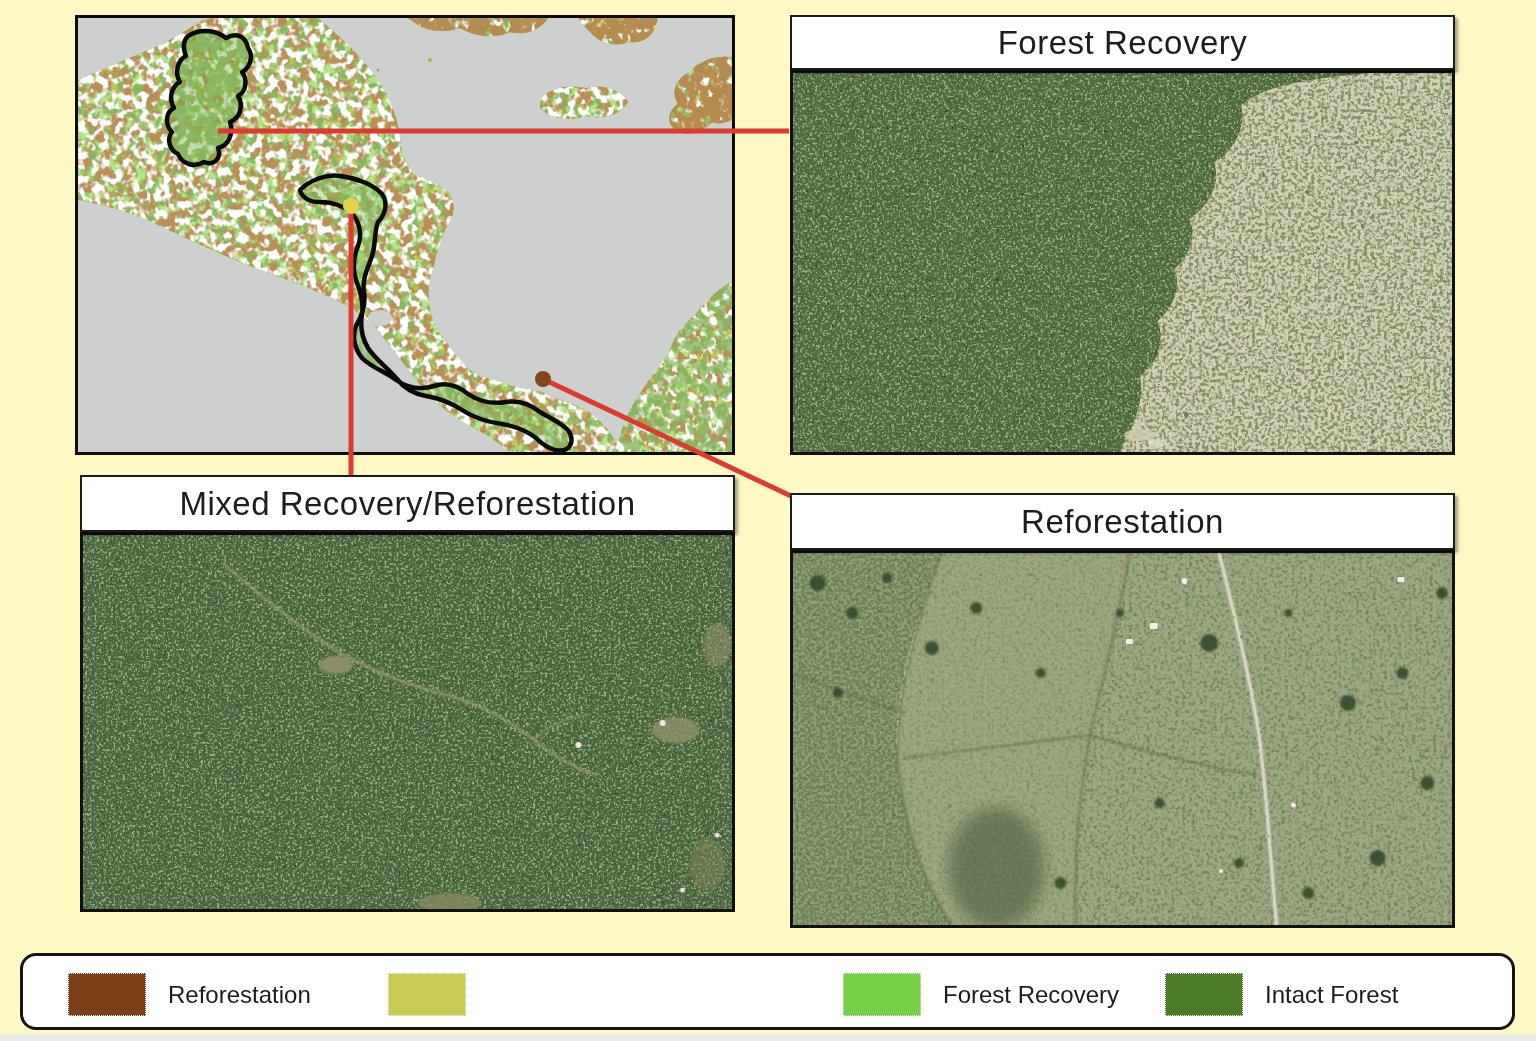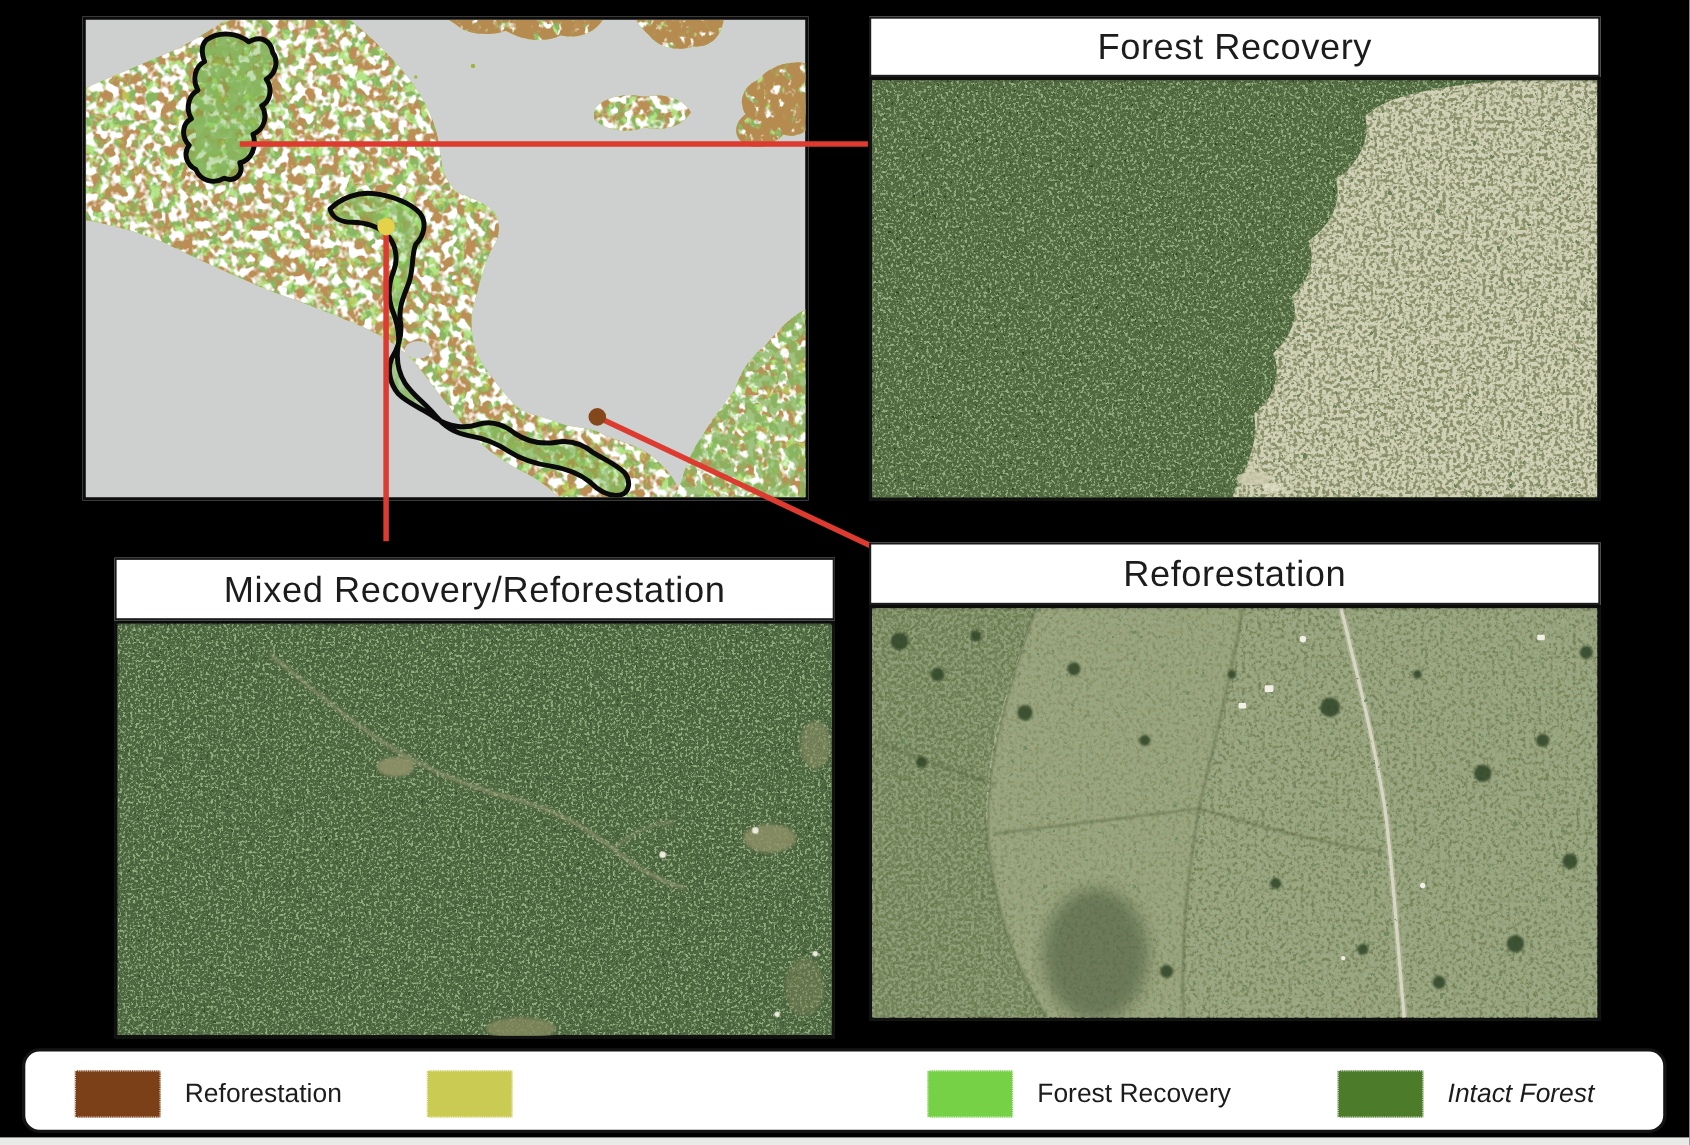--- a/index.html
+++ b/index.html
@@ -1,48 +1,48 @@
 <!DOCTYPE html>
 <html><head>
 <meta charset="utf-8">
 <style>
   html,body{margin:0;padding:0;background:#ffffff;}
-  .stage{position:relative;width:1536px;height:1041px;background:#000000;overflow:hidden;
+  .stage{position:relative;width:1536px;height:1041px;background:#fef9c3;overflow:hidden;
          font-family:"Liberation Sans", sans-serif;color:#1d1d1d;}
   .panel{position:absolute;z-index:3;}
   .img-frame{border:3px solid #111;background:#203018;line-height:0;}
   .title-box{background:#fff;border:2px solid #1b1b1b;box-shadow:3px 3px 3px rgba(0,0,0,0.35);
              display:flex;align-items:center;justify-content:center;
              font-size:33px;letter-spacing:0.5px;color:#1c1c1c;position:relative;z-index:4;}
   #map-panel{position:absolute;left:75px;top:15px;width:660px;height:440px;z-index:1;
              border:3px solid #0c0c0c;box-sizing:border-box;background:#CDD0CE;line-height:0;}
   #connector-overlay{position:absolute;left:0;top:0;width:1536px;height:1041px;z-index:2;pointer-events:none;}
   
   #panel-forest{left:790px;top:15px;width:665px;}
   #panel-forest .title-box{height:51px;}
   #panel-forest .img-frame{height:379px;}
   
-  #panel-mixed{left:80px;top:507px;width:655px;margin-left:24px;}
+  #panel-mixed{left:80px;top:475px;width:655px;}
   #panel-mixed .title-box{height:53px;}
   #panel-mixed .img-frame{height:374px;}
   
   #panel-refo{left:790px;top:493px;width:665px;}
   #panel-refo .title-box{height:53px;}
   #panel-refo .img-frame{height:372px;}
   svg.fill{width:100%;height:100%;}
   
   #legend{position:absolute;left:20px;top:953px;width:1495px;height:77px;box-sizing:border-box;
           background:#fff;border:3px solid #141414;border-radius:16px;z-index:3;}
   .legend-item{position:absolute;top:0;height:77px;display:flex;align-items:center;}
   .swatch{width:78px;height:43px;flex:0 0 78px;border:1px dotted rgba(255,255,255,0.9);box-sizing:border-box;}
   .legend-label{font-size:24px;line-height:1.15;margin-left:22px;color:#1c1c1c;}
   #legend-item-0{left:45px;}
   #legend-item-1{left:365px;width:360px;}
   #legend-item-2{left:820px;}
-  #legend-item-3{left:1193px;font-style:italic;}
+  #legend-item-3{left:1142px;}
   #bottom-strip{position:absolute;left:0;top:1034px;width:1536px;height:7px;background:#e8eae8;z-index:0;}
 </style>
 </head>
 <body>
 
 <div class="stage">
 
   <div id="map-panel">
     <svg class="fill" viewBox="0 0 654 434" preserveAspectRatio="none">
       <defs>

